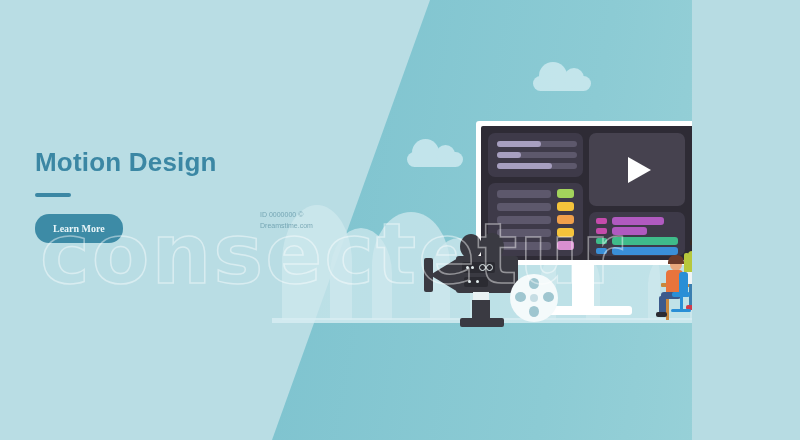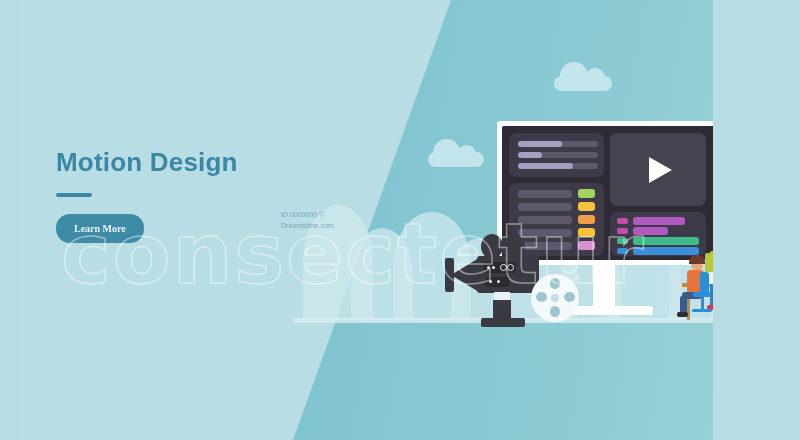--- a/index.html
+++ b/index.html
@@ -1,21 +1,21 @@
 <!DOCTYPE html>
 <html><head>
 <meta charset="utf-8">
 <style>
   html,body{margin:0;padding:0;}
   body{
     width:800px;height:440px;overflow:hidden;
     font-family:"Liberation Sans", sans-serif;
     background:#b7dce3;
   }
-  #stage{position:relative;width:692px;height:440px;overflow:hidden;background:#b9dde4;margin-left:21px;}
+  #stage{position:relative;width:692px;height:440px;overflow:hidden;background:#b9dde4;}
 
   
   .bg-left{position:absolute;inset:0;background:#b9dde4;}
   .bg-right{
     position:absolute;top:0;left:0;width:800px;height:440px;
     background:linear-gradient(100deg,#6fbecd 0%,#7ec3cf 35%,#8ccbd4 70%,#9ed4da 100%);
     clip-path:polygon(430px 0, 800px 0, 800px 440px, 272px 440px);
   }
 
   

